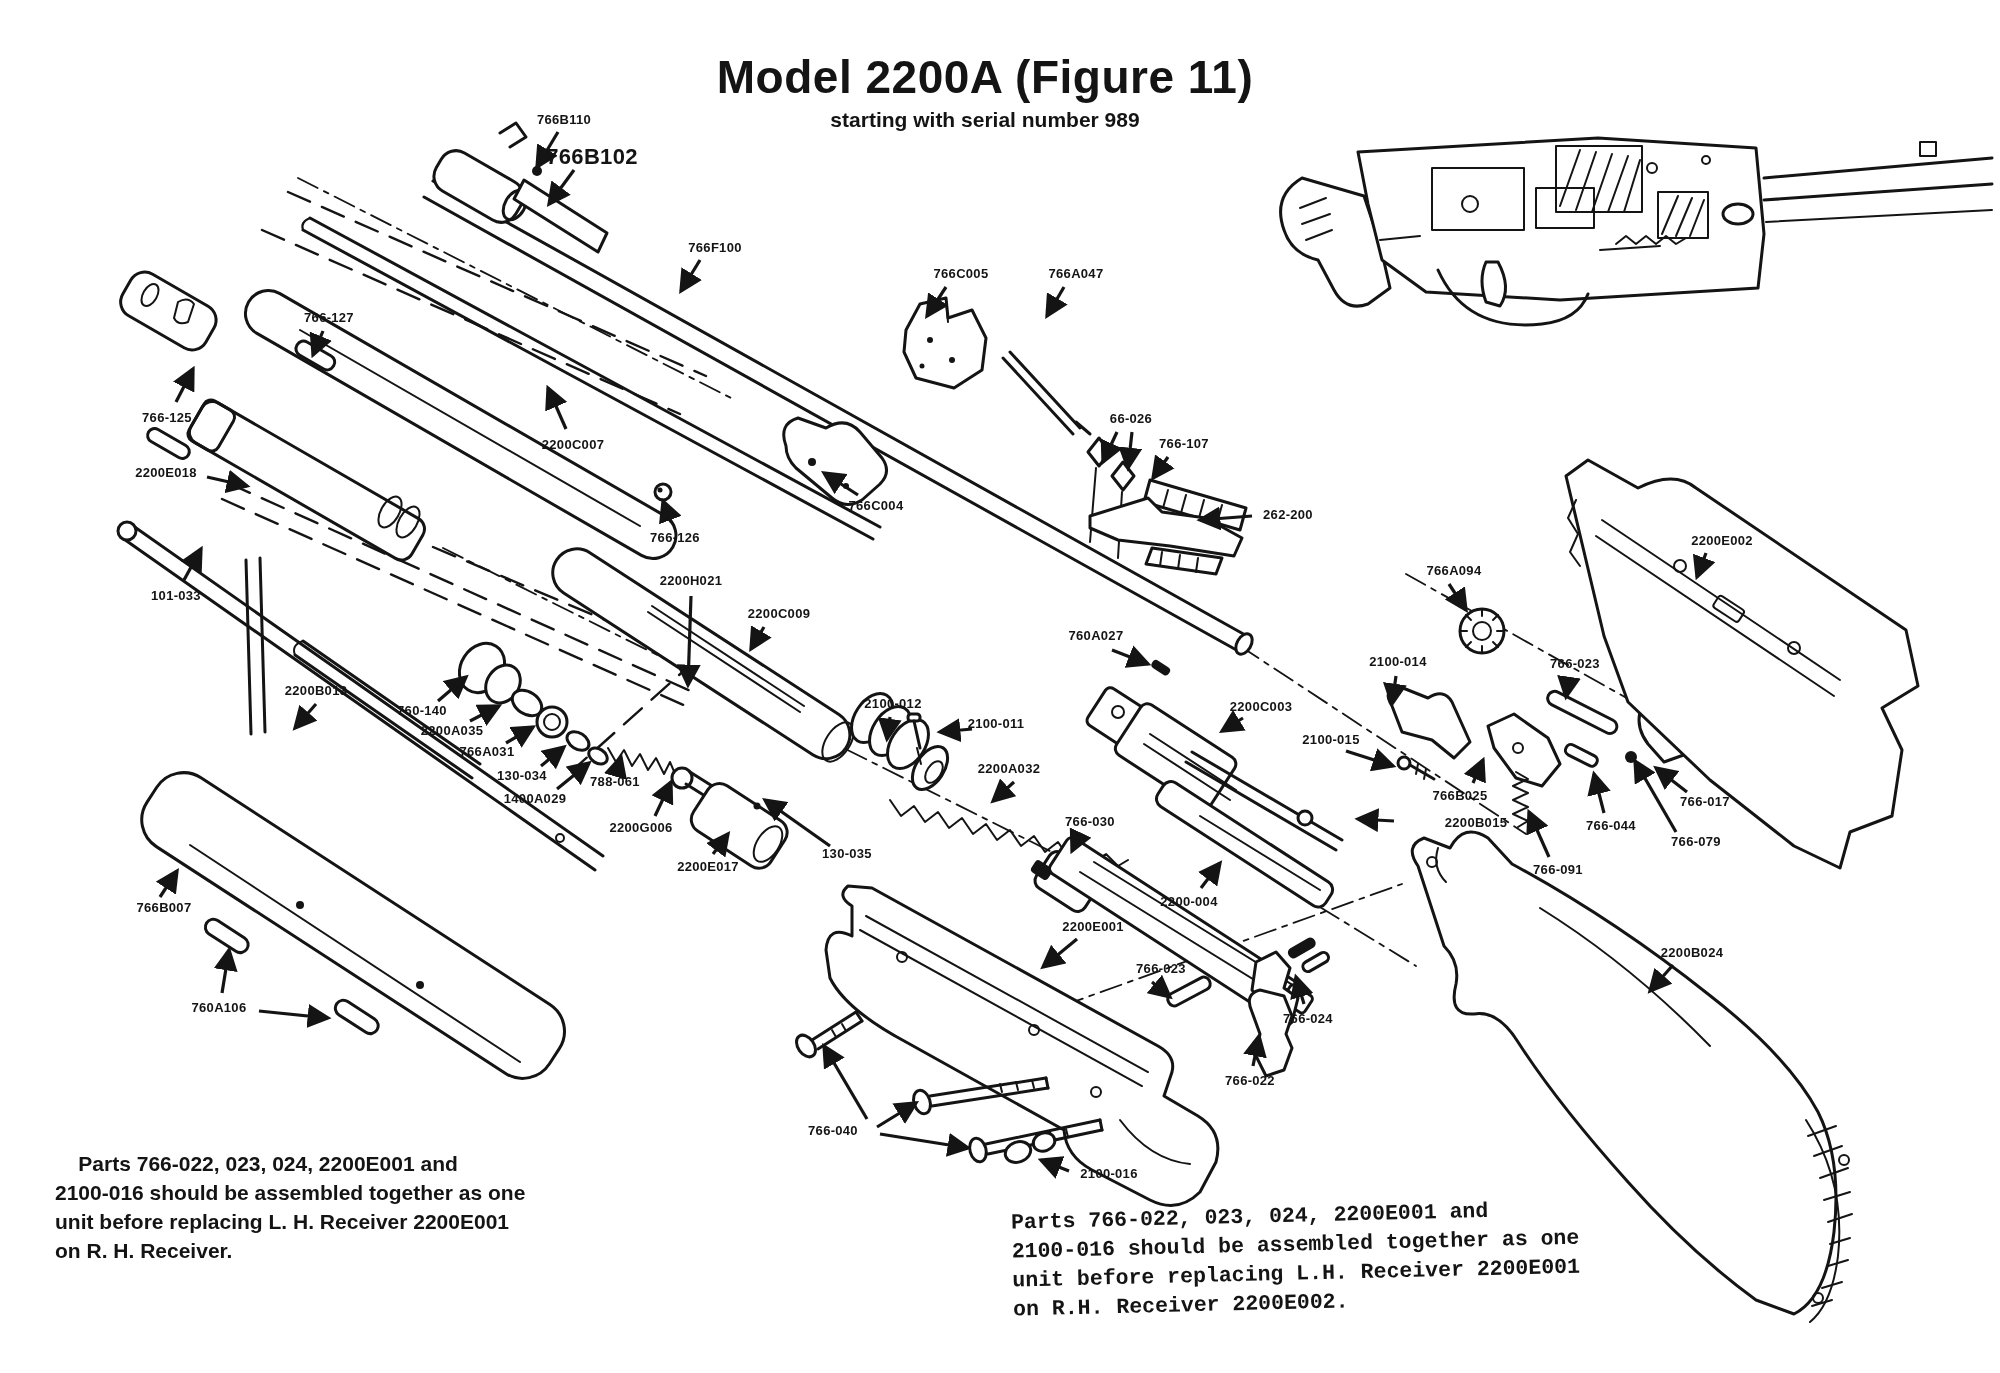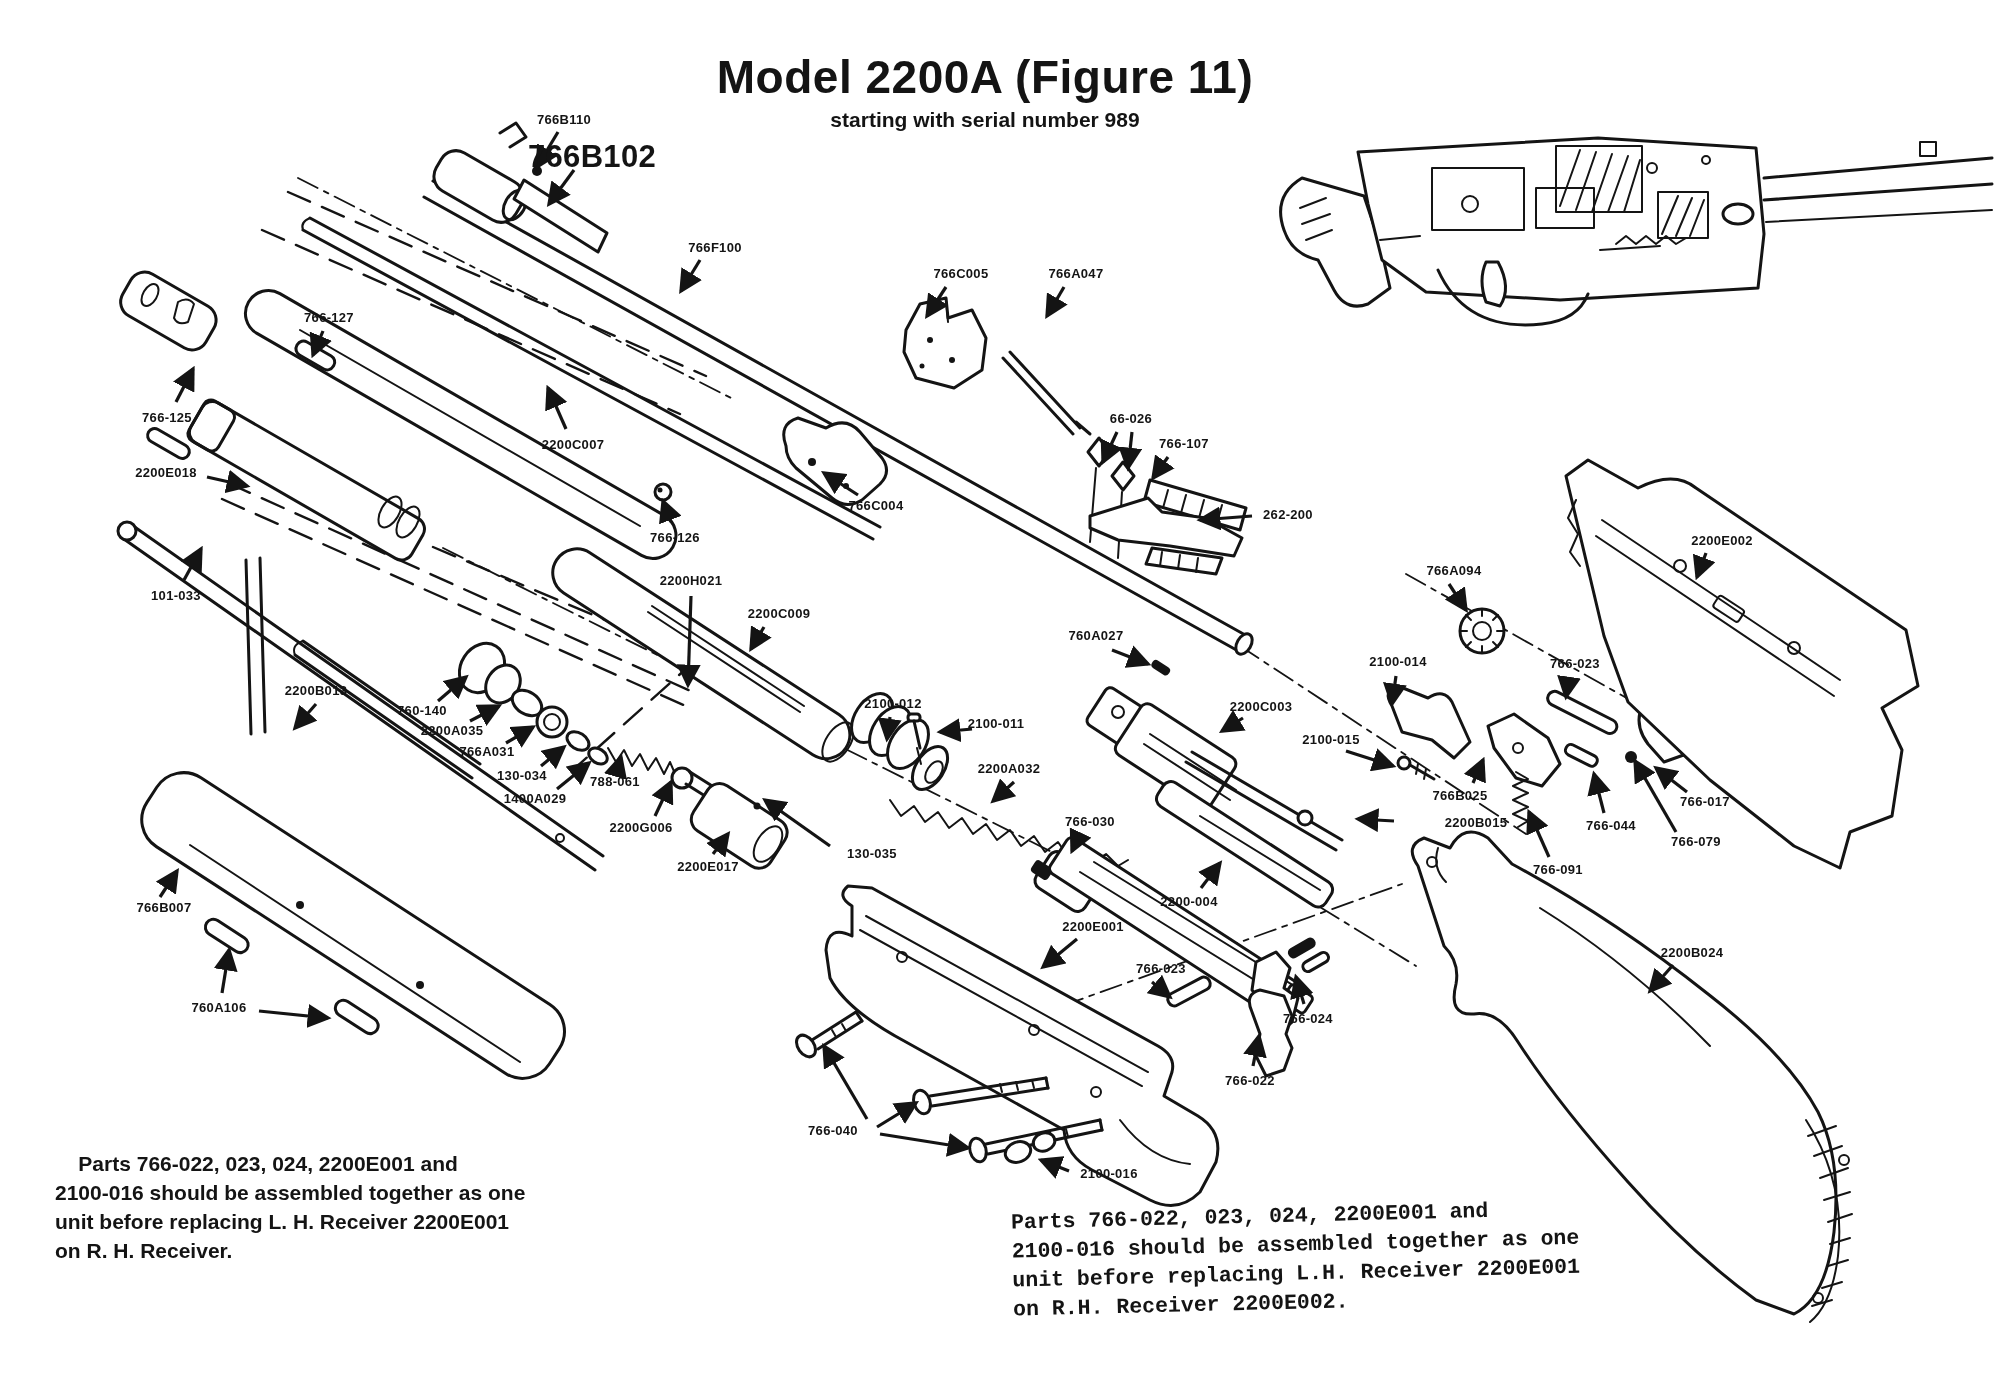--- a/index.html
+++ b/index.html
@@ -425,21 +425,21 @@
       <line x1="655" y1="816" x2="671" y2="782" class="leader" marker-end="url(#ah)"></line>
       <line x1="713" y1="854" x2="728" y2="834" class="leader" marker-end="url(#ah)"></line>
       <line x1="830" y1="846" x2="765" y2="800" class="leader" marker-end="url(#ah)"></line>
       <line x1="890" y1="717" x2="887" y2="739" class="leader" marker-end="url(#ah)"></line>
       <line x1="972" y1="729" x2="940" y2="732" class="leader" marker-end="url(#ah)"></line>
       <line x1="1014" y1="782" x2="993" y2="801" class="leader" marker-end="url(#ah)"></line>
     </svg>
 
   <div id="labels">
       <div class="part-label" style="left: 564px; top: 119px;">766B110</div>
-      <div class="part-label" style="left: 592px; top: 157px; font-size: 31px;">766B102</div>
+      <div class="part-label" style="left: 592px; top: 157px; font-size: 22px;">766B102</div>
       <div class="part-label" style="left: 715px; top: 247px;">766F100</div>
       <div class="part-label" style="left: 961px; top: 273px;">766C005</div>
       <div class="part-label" style="left: 1076px; top: 273px;">766A047</div>
       <div class="part-label" style="left: 329px; top: 317px;">766-127</div>
       <div class="part-label" style="left: 167px; top: 417px;">766-125</div>
       <div class="part-label" style="left: 573px; top: 444px;">2200C007</div>
       <div class="part-label" style="left: 675px; top: 537px;">766-126</div>
       <div class="part-label" style="left: 876px; top: 505px;">766C004</div>
       <div class="part-label" style="left: 1131px; top: 418px;">66-026</div>
       <div class="part-label" style="left: 1184px; top: 443px;">766-107</div>
@@ -474,21 +474,21 @@
       <div class="part-label" style="left: 164px; top: 907px;">766B007</div>
       <div class="part-label" style="left: 219px; top: 1007px;">760A106</div>
       <div class="part-label" style="left: 422px; top: 710px;">760-140</div>
       <div class="part-label" style="left: 452px; top: 730px;">2200A035</div>
       <div class="part-label" style="left: 487px; top: 751px;">766A031</div>
       <div class="part-label" style="left: 522px; top: 775px;">130-034</div>
       <div class="part-label" style="left: 535px; top: 798px;">1400A029</div>
       <div class="part-label" style="left: 615px; top: 781px;">788-061</div>
       <div class="part-label" style="left: 641px; top: 827px;">2200G006</div>
       <div class="part-label" style="left: 708px; top: 866px;">2200E017</div>
-      <div class="part-label" style="left: 872px; top: 853px;">130-035</div>
+      <div class="part-label" style="left: 847px; top: 853px;">130-035</div>
       <div class="part-label" style="left: 893px; top: 703px;">2100-012</div>
       <div class="part-label" style="left: 996px; top: 723px;">2100-011</div>
       <div class="part-label" style="left: 1009px; top: 768px;">2200A032</div>
     </div>
 
   <div class="title">Model 2200A (Figure 11)</div>
   <div class="subtitle">starting with serial number 989</div>
   <div class="note note-left">    Parts 766-022, 023, 024, 2200E001 and
 2100-016 should be assembled together as one
 unit before replacing L. H. Receiver 2200E001

